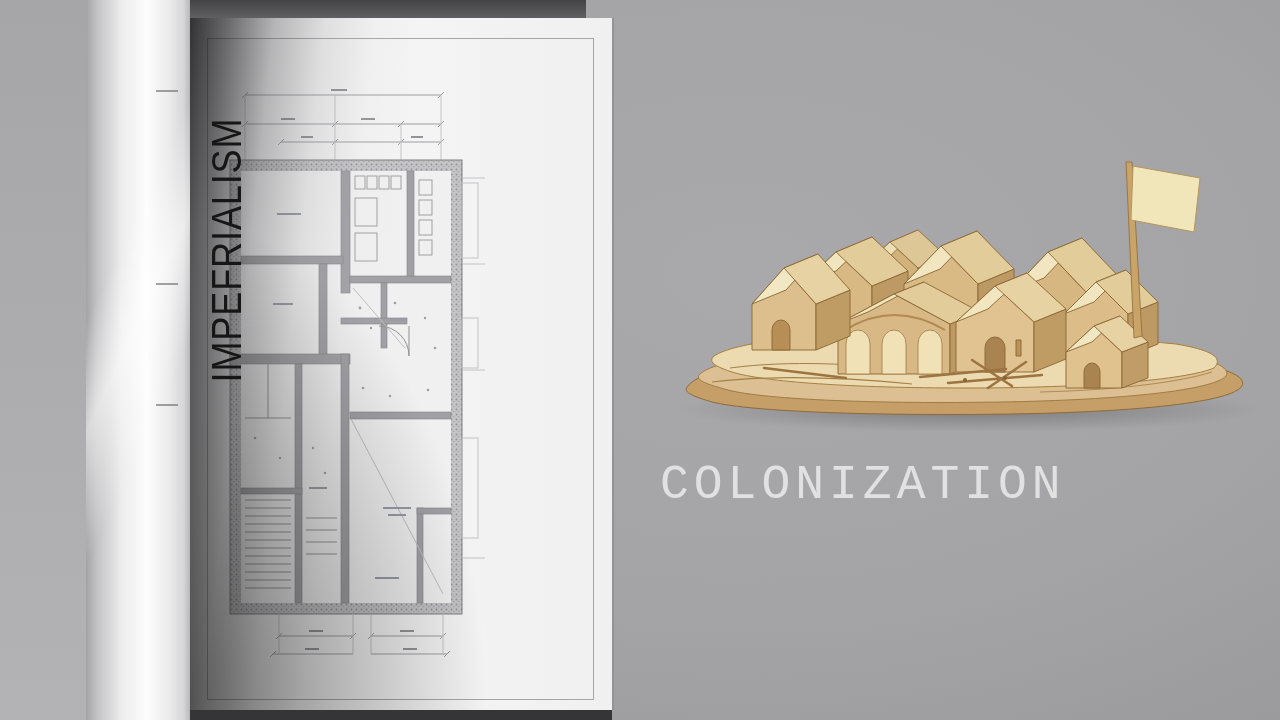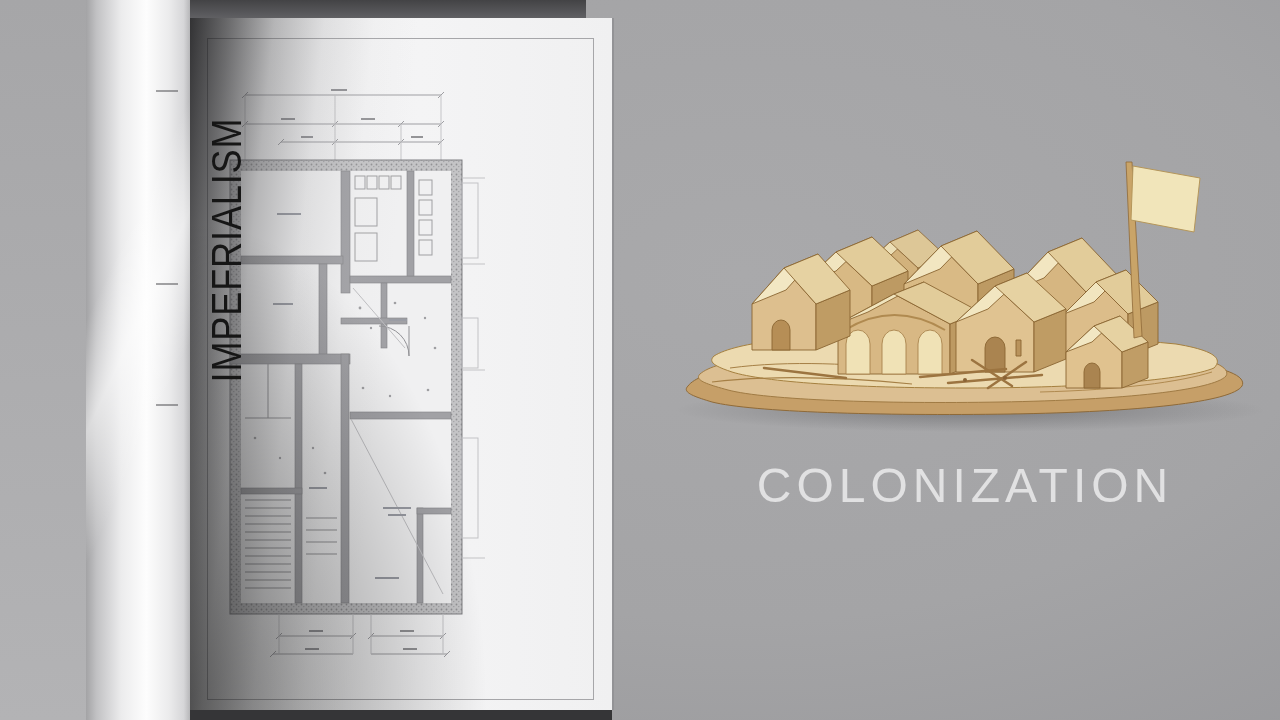--- a/index.html
+++ b/index.html
@@ -38,22 +38,22 @@
       rgba(255,255,255,0.55) 46%, rgba(255,255,255,0) 60%);}
   .spine-title{
     position:absolute;left:-40px;top:224px;width:360px;height:52px;
     transform:rotate(-90deg) scaleX(0.84);transform-origin:50% 50%;
     font-size:43px;font-weight:400;letter-spacing:1px;color:#161616;
     text-align:center;line-height:52px;white-space:nowrap;}
   .spine-tick{position:absolute;left:70px;width:22px;height:2px;background:#5a5a5c;opacity:.55;}
   .tick1{top:90px;} .tick2{top:283px;} .tick3{top:404px;}
   
   .model-svg{position:absolute;left:660px;top:130px;}
-  .caption{position:absolute;left:660px;top:458px;width:610px;text-align:center;
-    font-size:48px;font-weight:400;letter-spacing:5px;color:#e1e1e2;}
+  .caption{position:absolute;left:660px;top:458px;width:610px;text-align:left;
+    font-size:48px;font-weight:400;letter-spacing:5px;color:#e1e1e2;font-family:Liberation Mono, monospace;}
 </style>
 </head>
 <body>
 
 <div class="stage">
 
   <div class="left-strip"></div>
   <div class="top-shadow"></div>
   <div class="bottom-shadow"></div>
 

